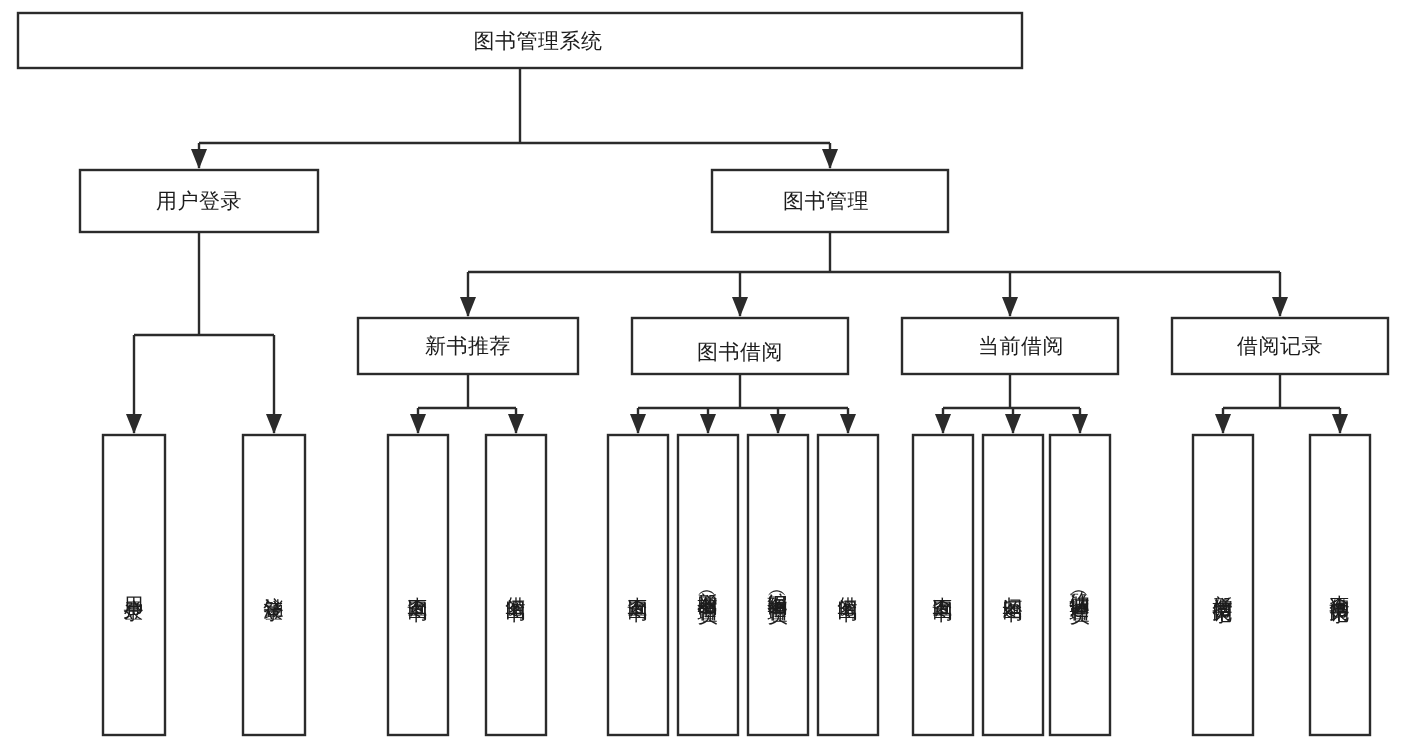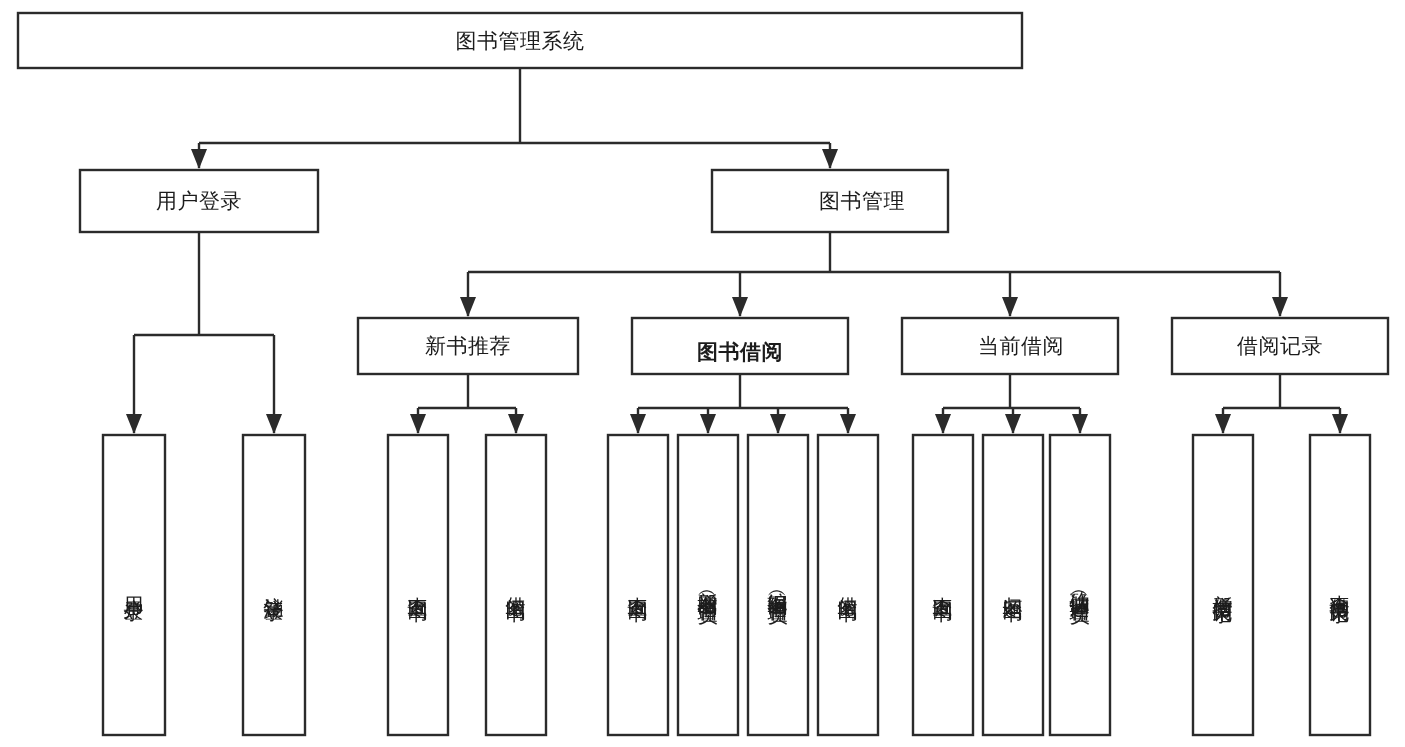--- a/index.html
+++ b/index.html
@@ -153,25 +153,25 @@
         <rect x="818" y="435" width="60" height="300" class="node-box"></rect>
         <rect x="913" y="435" width="60" height="300" class="node-box"></rect>
         <rect x="983" y="435" width="60" height="300" class="node-box"></rect>
         <rect x="1050" y="435" width="60" height="300" class="node-box"></rect>
         <rect x="1193" y="435" width="60" height="300" class="node-box"></rect>
         <rect x="1310" y="435" width="60" height="300" class="node-box"></rect>
       </g>
   </svg>
 
   <div id="labels-layer">
-      <div class="node-label-h" style="left: 18px; top: 13px; width: 1004px; height: 55px;">图书管理系统</div>
+      <div class="node-label-h" style="left: 18px; top: 13px; width: 1004px; height: 55px; padding-left: 18px;">图书管理系统</div>
       <div class="node-label-h" style="left: 80px; top: 170px; width: 238px; height: 62px;">用户登录</div>
-      <div class="node-label-h" style="left: 744px; top: 170px; width: 236px; height: 62px;">图书管理</div>
+      <div class="node-label-h" style="left: 708px; top: 170px; width: 236px; height: 62px;">图书管理</div>
       <div class="node-label-h" style="left: 358px; top: 318px; width: 220px; height: 56px;">新书推荐</div>
-      <div class="node-label-h" style="left: 632px; top: 318px; width: 216px; height: 68px; font-weight: bold;">图书借阅</div>
+      <div class="node-label-h" style="left: 632px; top: 318px; width: 216px; height: 68px;">图书借阅</div>
       <div class="node-label-h" style="left: 902px; top: 318px; width: 238px; height: 56px;">当前借阅</div>
       <div class="node-label-h" style="left: 1172px; top: 318px; width: 216px; height: 56px;">借阅记录</div>
       <div class="node-label-v" style="left: 103px; top: 435px; width: 62px; height: 300px;">用户登录</div>
       <div class="node-label-v" style="left: 243px; top: 435px; width: 62px; height: 300px;">注销登录</div>
       <div class="node-label-v" style="left: 388px; top: 435px; width: 60px; height: 300px;">查询图书</div>
       <div class="node-label-v" style="left: 486px; top: 435px; width: 60px; height: 300px;">借阅图书</div>
       <div class="node-label-v" style="left: 608px; top: 435px; width: 60px; height: 300px;">查询图书</div>
       <div class="node-label-v" style="left: 678px; top: 435px; width: 60px; height: 300px;">新增图书（管理员）</div>
       <div class="node-label-v" style="left: 748px; top: 435px; width: 60px; height: 300px;">编辑图书（管理员）</div>
       <div class="node-label-v" style="left: 818px; top: 435px; width: 60px; height: 300px;">借阅图书</div>

